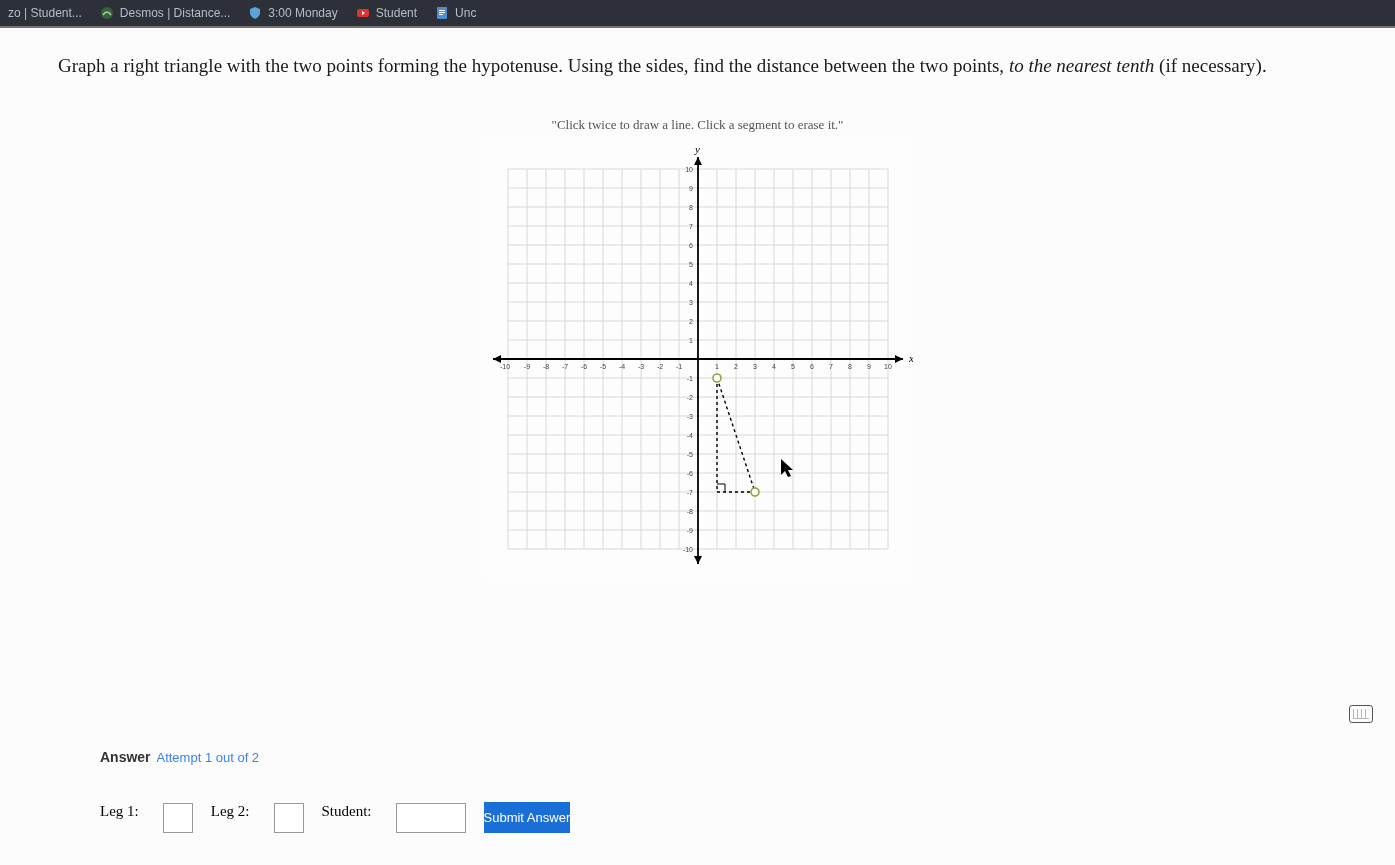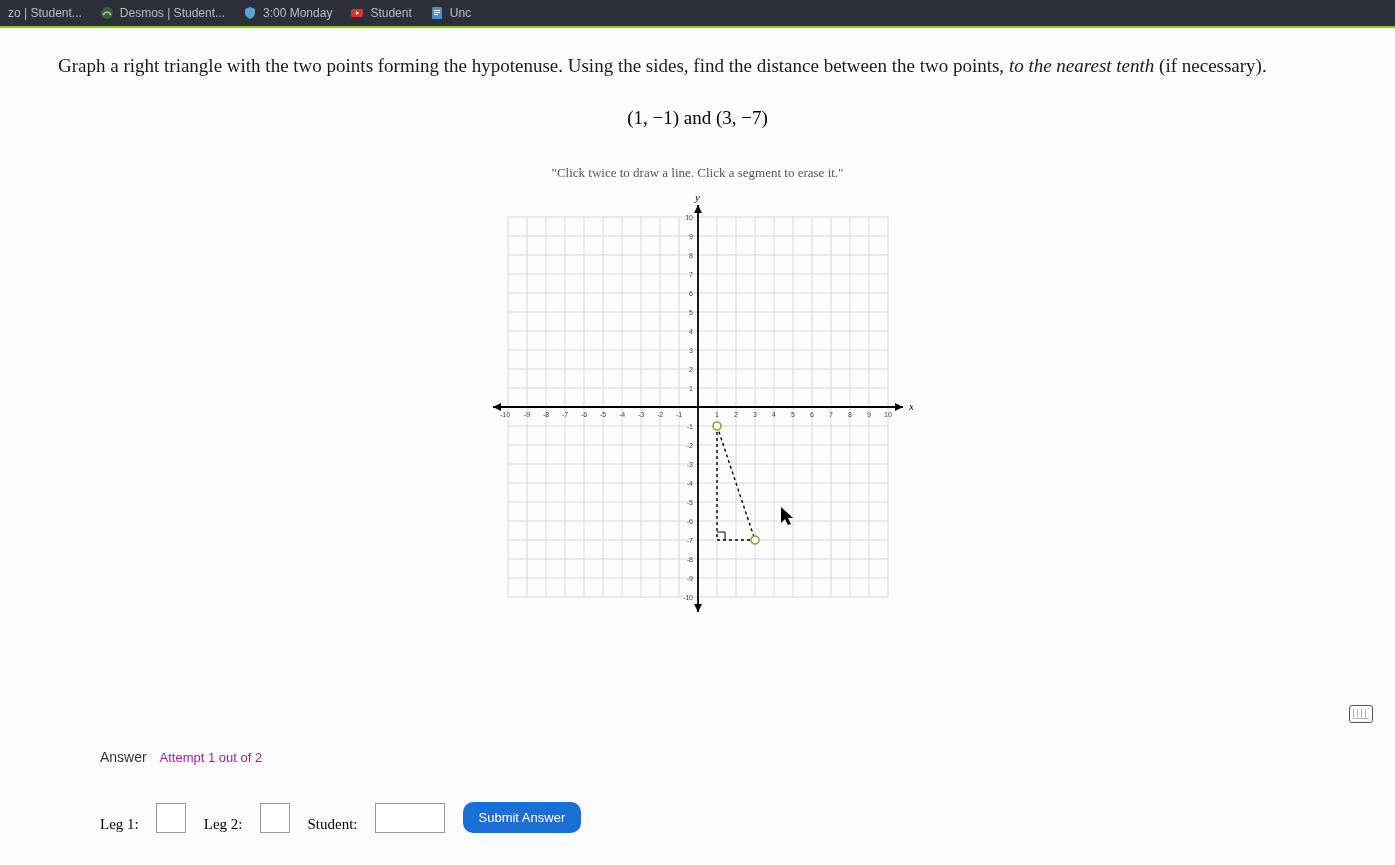--- a/index.html
+++ b/index.html
@@ -13,21 +13,21 @@
 .bookmark-bar {
   height: 28px;
   background: #2d3038;
   display: flex;
   align-items: center;
   padding: 0 8px;
   gap: 18px;
   color: #b8bcc4;
   font-family: -apple-system, Arial, sans-serif;
   font-size: 12px;
-  border-bottom: 2px solid #84cc16;
+  border-bottom: 2px solid #737373;
 }
 .bookmark-item {
   display: flex;
   align-items: center;
   gap: 6px;
   cursor: pointer;
 }
 .bm-icon { width:14px; height:14px; display:inline-flex; align-items:center; justify-content:center; }
 .content-wrap {
   background: #fcfcfc;
@@ -66,52 +66,52 @@
 .tri-seg { stroke:#000; stroke-width:1.4; stroke-dasharray:3,3; }
 .pt-dot { fill:#fff; stroke:#8aa63b; stroke-width:1.6; }
 .answer-row {
   position:absolute;
   bottom:100px;
   left:100px;
   font-family: Arial, sans-serif;
   font-size:14px;
   color:#333;
 }
-.answer-row .att { color:#a21caf; font-size:13px; margin-left:9px;}
-.answer-row b { font-weight:normal; }
+.answer-row .att { color:#3b82f6; font-size:13px; margin-left:2px;}
+.answer-row b { font-weight:bold; }
 .input-row {
   position:absolute;
   bottom:32px;
   left:100px;
   display:flex;
   align-items:center;
   gap:18px;
   font-size:15px;
 }
-.input-row label { display:flex; align-items:flex-end; gap:17px; }
+.input-row label { display:flex; align-items:flex-start; gap:24px; }
 .leg-input {
   width:30px; height:30px;
   border:1px solid #999;
   text-align:center;
   font-size:14px;
 }
 .dist-input {
   width:70px; height:30px;
   border:1px solid #999;
   text-align:center;
   font-size:14px;
 }
 .submit-btn {
   background:#1a6fd6;
   color:#fff;
   border:none;
-  padding:8px 16px;
+  padding:8px 0;
   font-size:13px;
   cursor:pointer;
-  border-radius:10px;
+  border-radius:0;
 }
 .keyboard-icon {
   position:absolute;
   right:22px;
   bottom:142px;
   width:24px;height:18px;
   border:1.5px solid #555;
   border-radius:3px;
   cursor:pointer;
 }
@@ -132,21 +132,21 @@
   <div class="bookmark-item">
     <span>zo | Student...</span>
   </div>
   <div class="bookmark-item">
     <span class="bm-icon">
       <svg width="14" height="14" viewBox="0 0 14 14">
           <circle cx="7" cy="7" r="6" fill="#3a5f3a"></circle>
           <path d="M3 9 Q7 3 11 9" stroke="#9bd49b" stroke-width="1.5" fill="none"></path>
         </svg>
     </span>
-    <span>Desmos | Student...</span>
+    <span>Desmos | Distance...</span>
   </div>
   <div class="bookmark-item">
     <span class="bm-icon">
       <svg width="14" height="14" viewBox="0 0 14 14">
           <path d="M7 1 L12 3 V7 C12 10 9 12 7 13 C5 12 2 10 2 7 V3 Z" fill="#5aa5d6"></path>
         </svg>
     </span>
     <span>3:00 Monday</span>
   </div>
   <div class="bookmark-item">
@@ -170,21 +170,20 @@
     <span>Unc</span>
   </div>
 </div>
 
 <div class="content-wrap">
 
   <p class="prompt">
     <span>Graph a right triangle with the two points forming the hypotenuse. Using the sides, find the distance between the two points, </span><em>to the nearest tenth</em><span> (if necessary).</span>
   </p>
 
-  <p class="coords">(1, −1) and (3, −7)</p>
 
   <p class="graph-hint">"Click twice to draw a line. Click a segment to erase it."</p>
 
   <div class="graph-wrap">
     <svg class="graph" width="430" height="440" viewBox="0 0 430 440">
 
       <g>
 
         <g>
           <line class="grid-line" x1="25" y1="30" x2="25" y2="410"></line>

